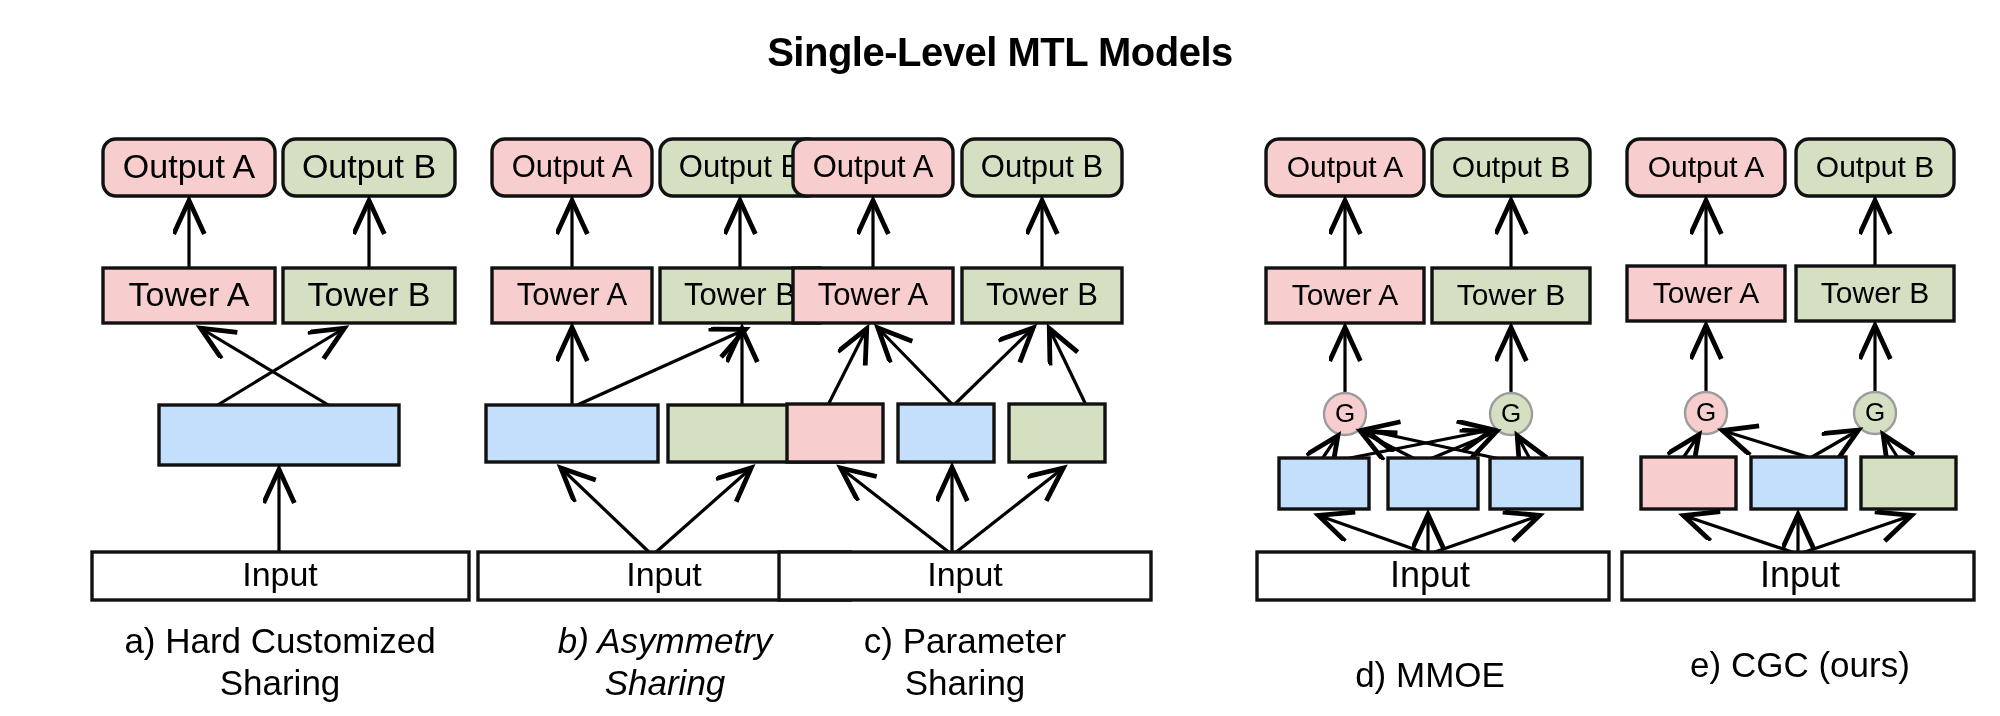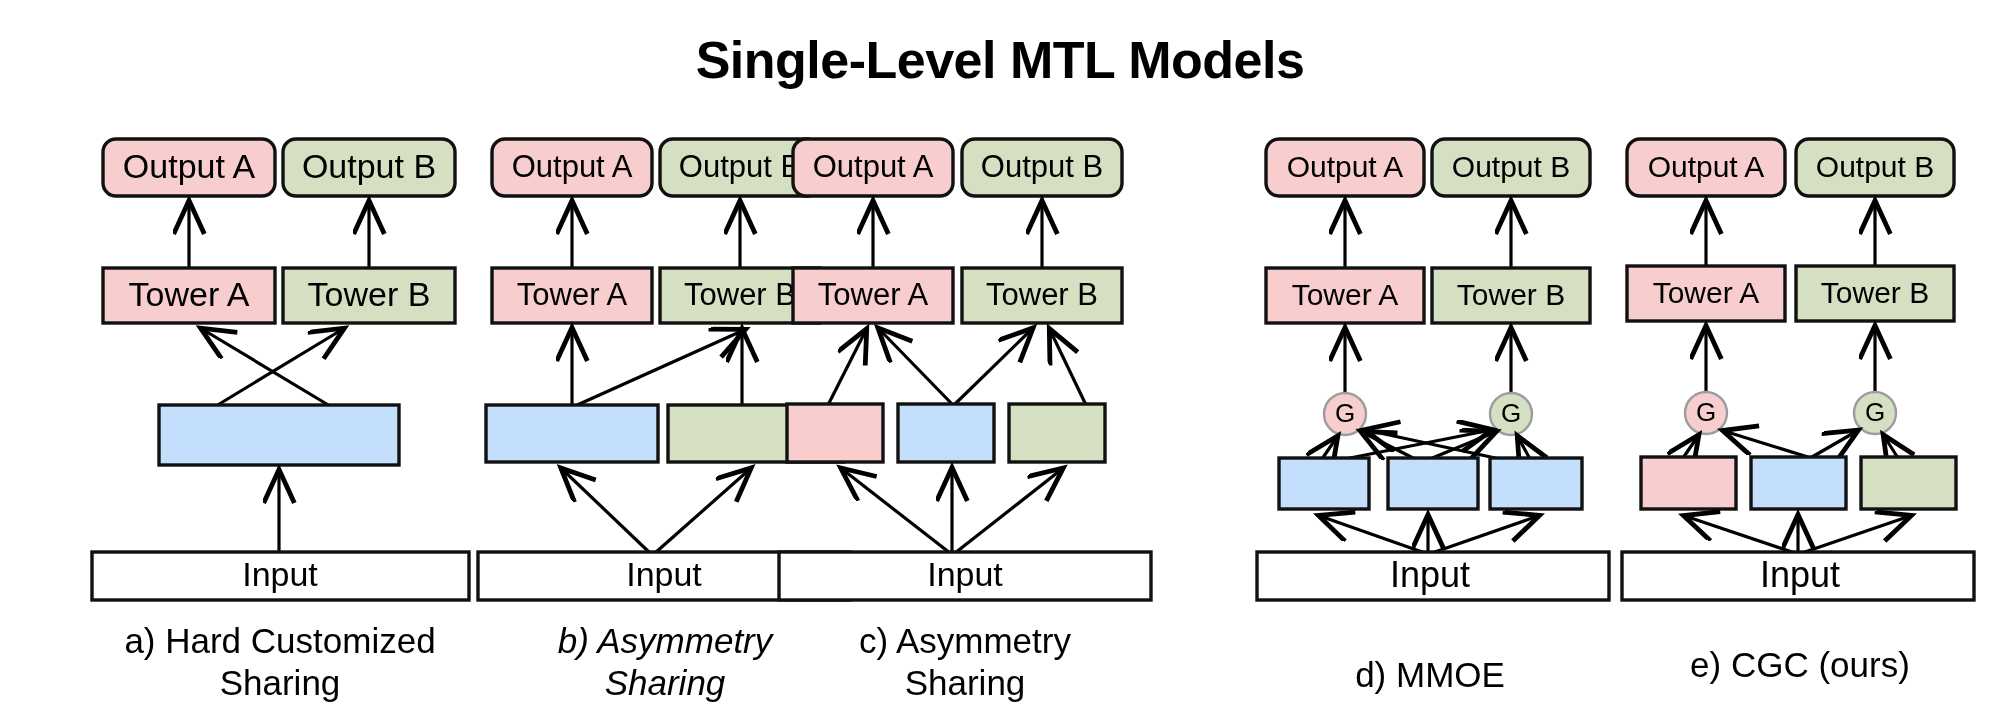--- a/index.html
+++ b/index.html
@@ -1,20 +1,20 @@
 <!DOCTYPE html>
 <html><head>
 <meta charset="utf-8">
 <style>
   html,body{margin:0;padding:0;background:#ffffff;}
   body{width:2000px;height:716px;overflow:hidden;font-family:"Liberation Sans",sans-serif;}
   #stage{position:relative;width:2000px;height:716px;background:#fff;}
   #figure-title{
     position:absolute;left:0;top:30px;width:2000px;text-align:center;
-    font-family:"Liberation Sans",sans-serif;font-weight:bold;font-size:52px;
+    font-family:"Liberation Sans",sans-serif;font-weight:bold;font-size:40px;
     letter-spacing:-0.5px;color:#000;
   }
   svg.diagram{position:absolute;left:0;top:0;width:2000px;height:716px;}
   .bx{stroke:#111;stroke-width:3.4;}
   .bx-round{stroke:#111;stroke-width:3.4;}
   .arrow{stroke:#000;stroke-width:3.2;fill:none;}
   .gate{stroke:#9c9c9c;stroke-width:2.4;}
   text{font-family:"Liberation Sans",sans-serif;fill:#000;}
   .t-box{font-size:34px;text-anchor:middle;dominant-baseline:middle;}
   .t-input{font-size:34px;text-anchor:middle;dominant-baseline:middle;}
@@ -208,21 +208,21 @@
     <div>a) Hard Customized</div>
     <div>Sharing</div>
   </div>
 
   <div class="cap" style="left:465px;top:620px;width:400px;font-style:italic;">
     <div>b) Asymmetry</div>
     <div>Sharing</div>
   </div>
 
   <div class="cap" style="left:770px;top:620px;width:390px;">
-    <div>c) Asymmetry</div>
+    <div>c) Parameter</div>
     <div>Sharing</div>
   </div>
 
   <div class="cap" style="left:1250px;top:644px;width:360px;margin-top:10px;">
     <div>d) MMOE</div>
   </div>
 
   <div class="cap" style="left:1620px;top:644px;width:360px;">
     <div><span>e) CGC </span><b>(ours)</b></div>
   </div>

